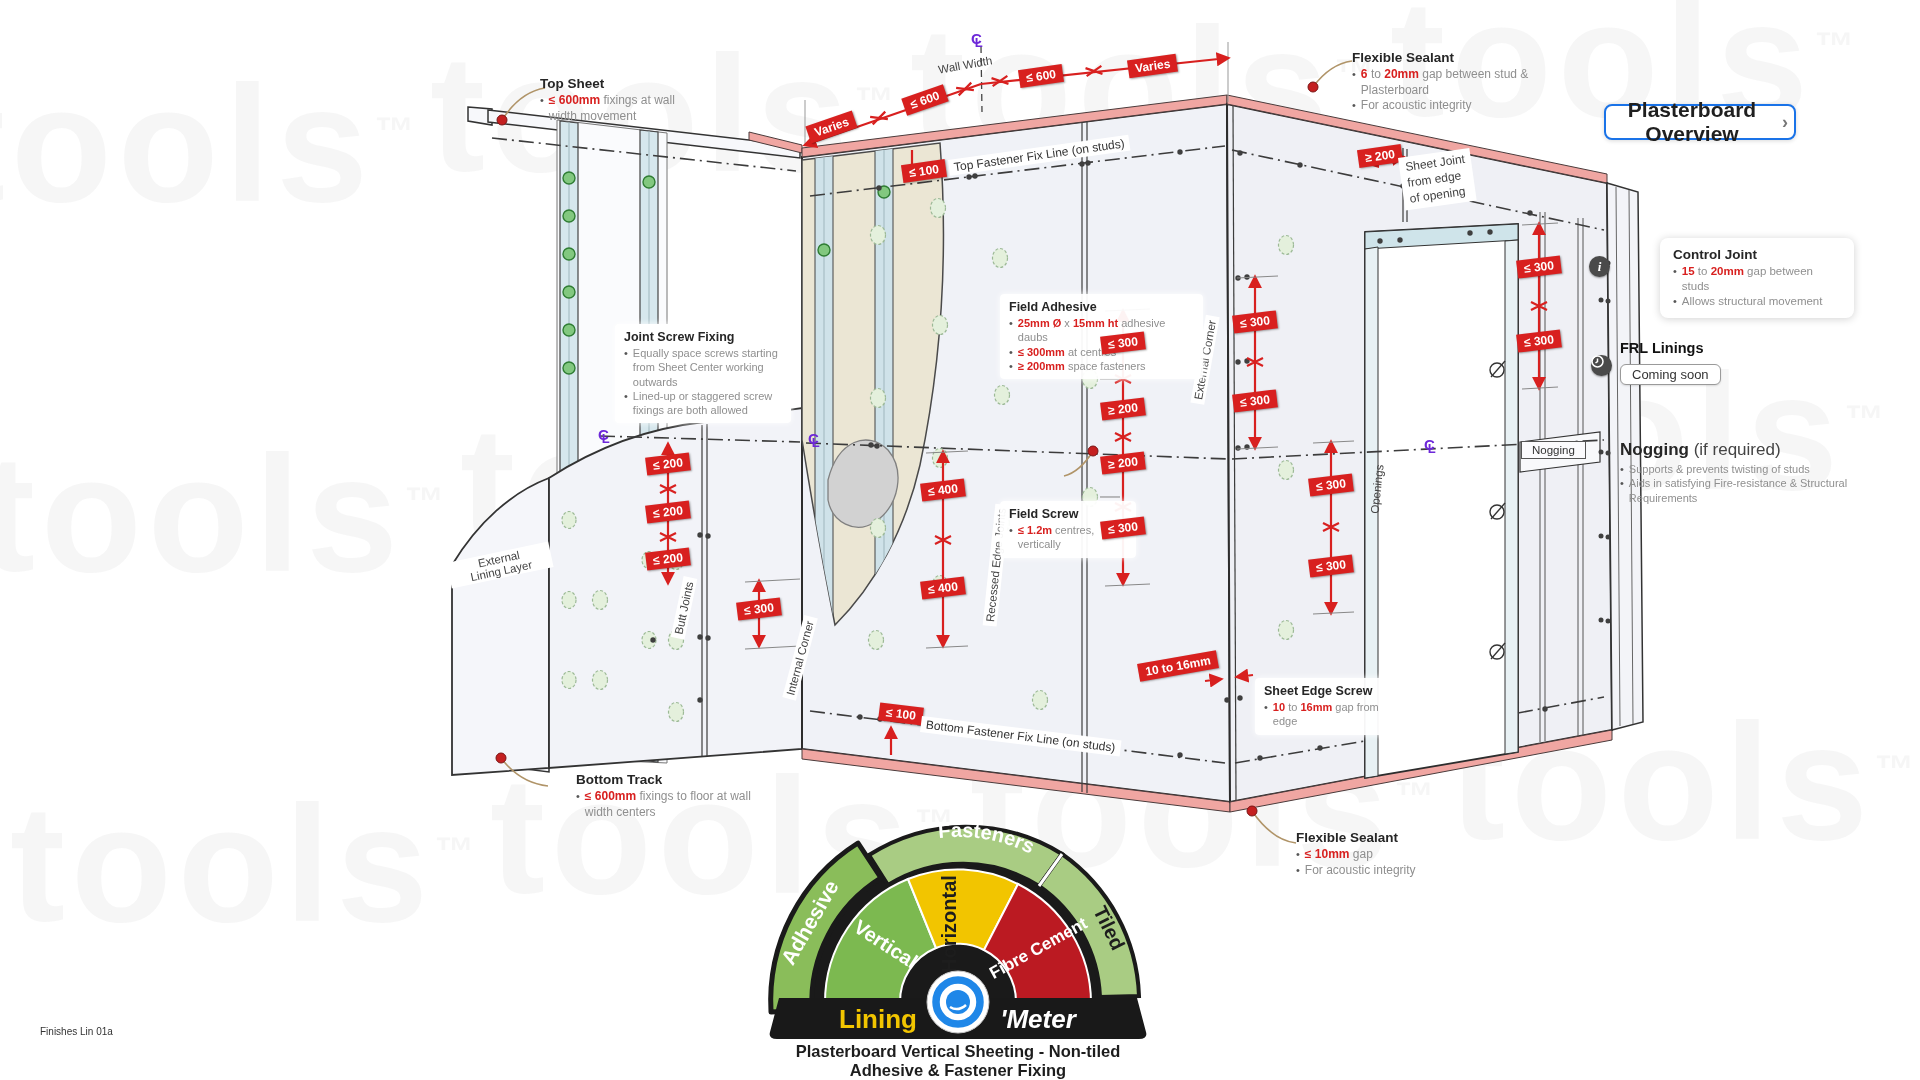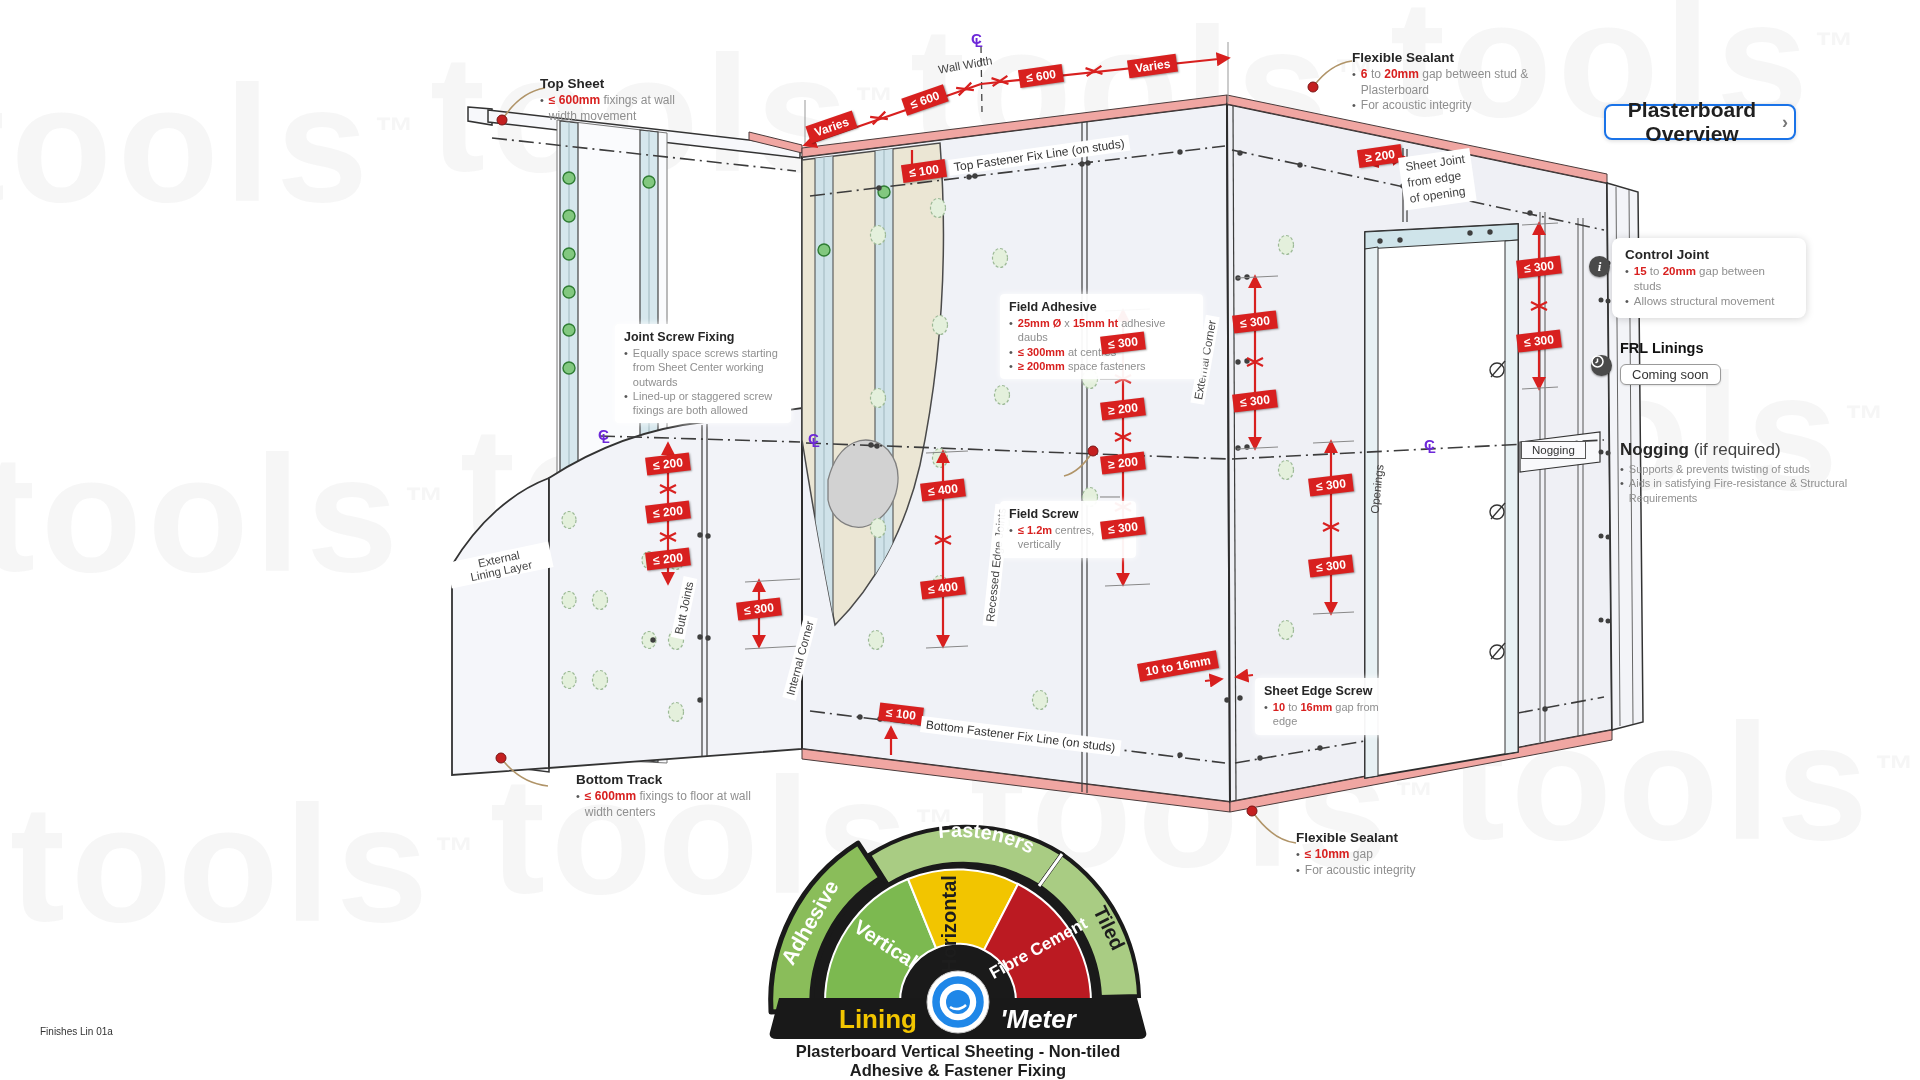--- a/index.html
+++ b/index.html
@@ -415,21 +415,21 @@
     <span class="lbl">Plasterboard Overview</span>
     <span class="chev">›</span>
   </button>
 
   <div class="sheetjoint" style="left:1398px;top:158px;transform:rotate(-8deg);">
     <div>Sheet Joint</div>
     <div>from edge</div>
     <div>of opening</div>
   </div>
 
-  <div class="note card" style="left:1612px;top:238px;width:168px;">
+  <div class="note card" style="left:1660px;top:238px;width:168px;">
     <div class="note-title">Control Joint</div>
     <div class="b" style="font-size:11.5px;">
         <span class="dot">•</span>
         <span><span class="hl">15</span><span> to </span><span class="hl">20mm</span><span> gap between studs</span></span>
       </div>
     <div class="b" style="font-size:11.5px;">
         <span class="dot">•</span>
         <span>Allows structural movement</span>
       </div>
   </div>

